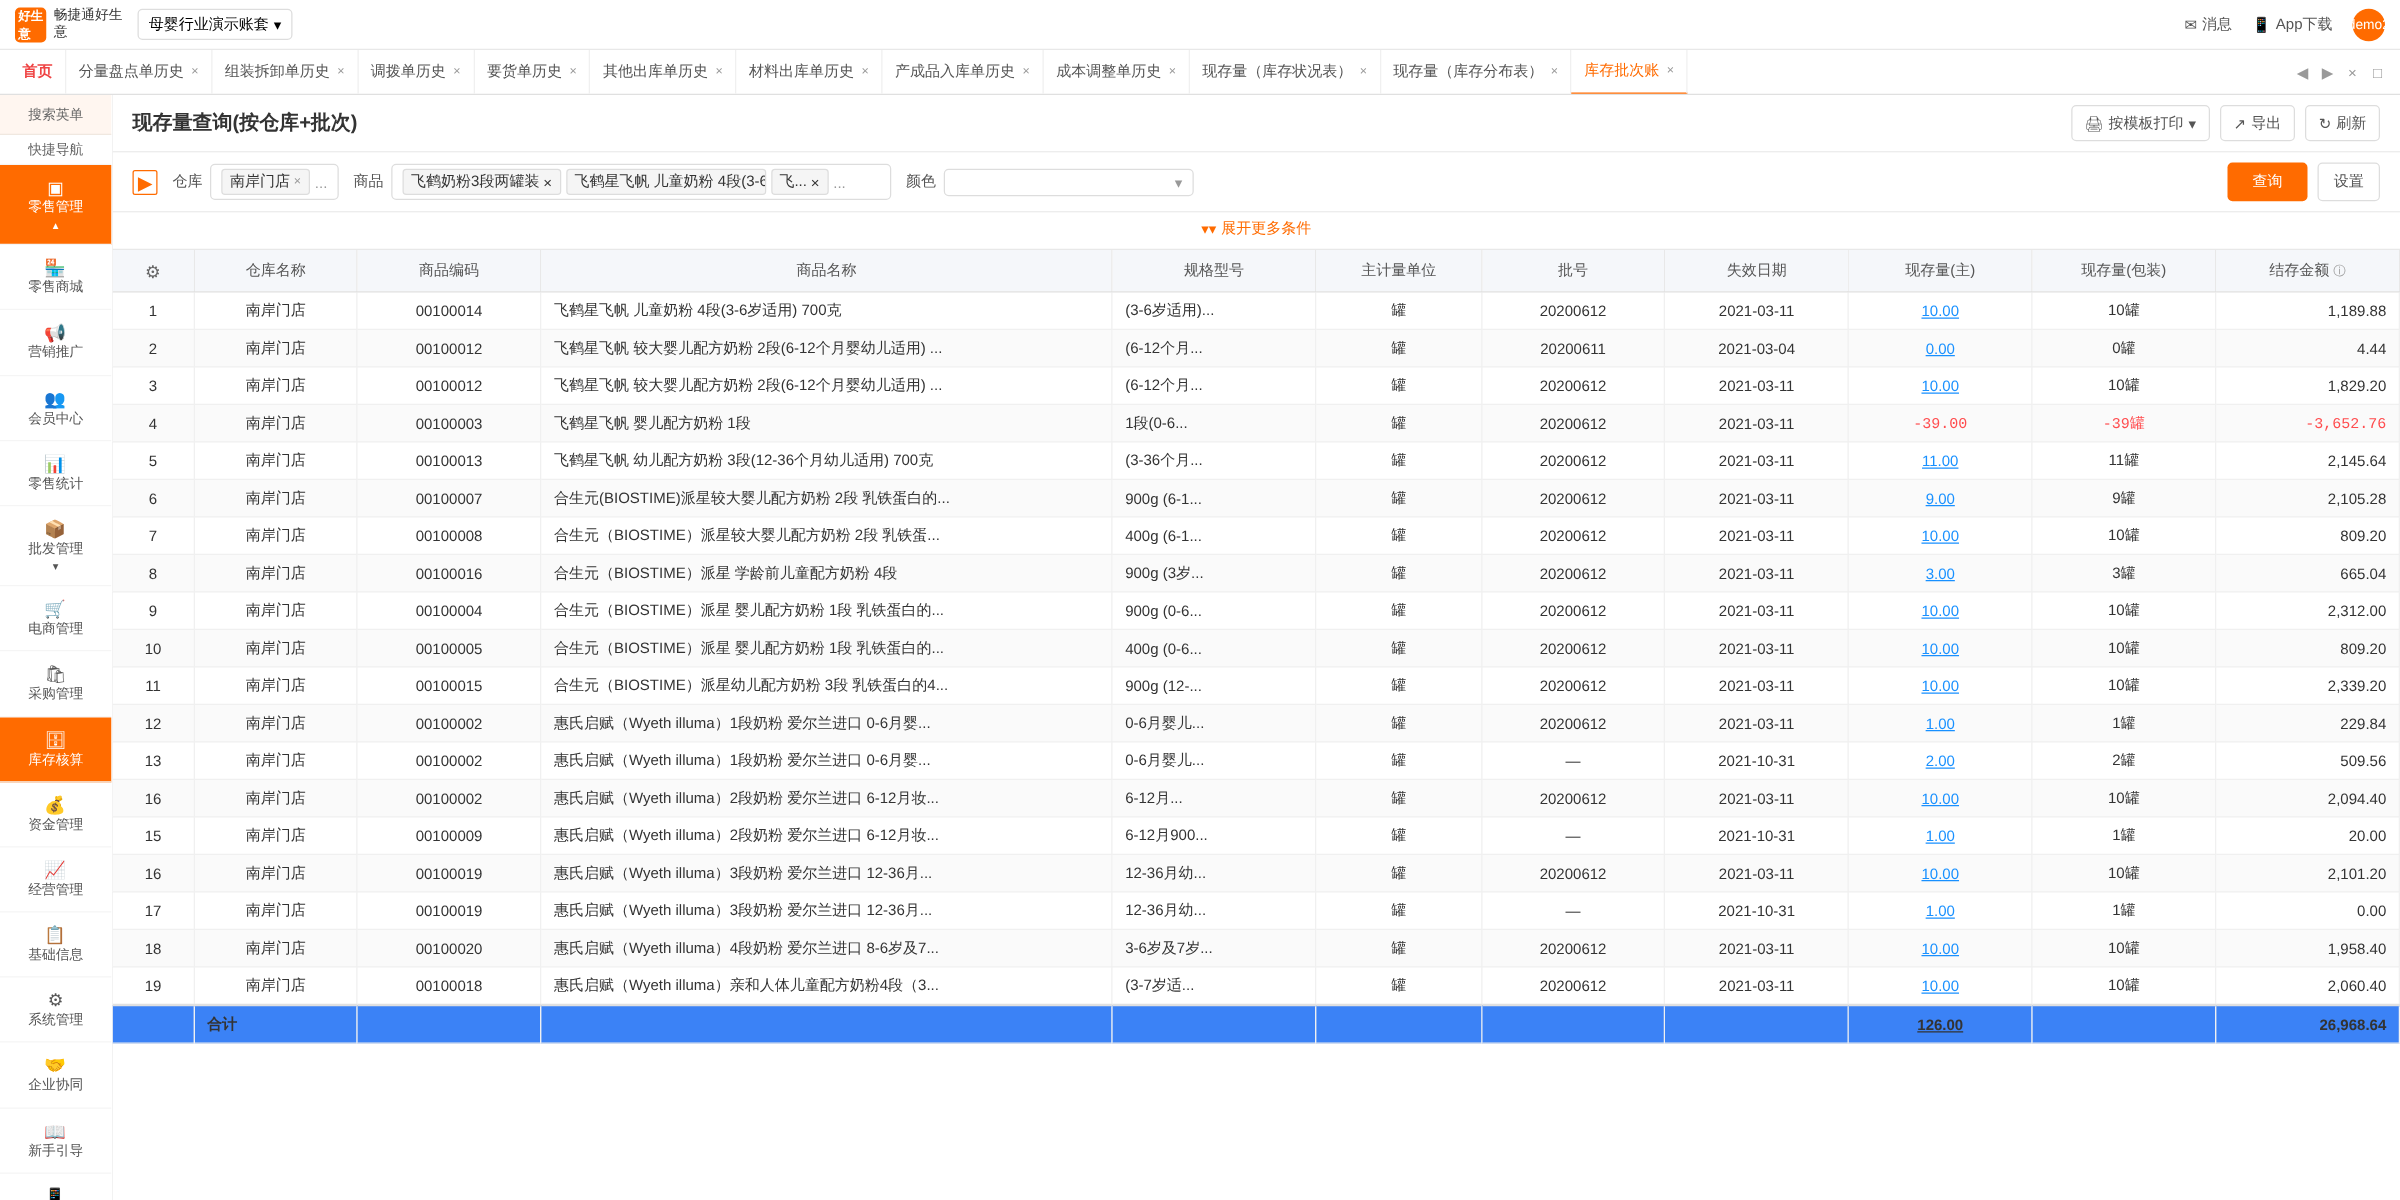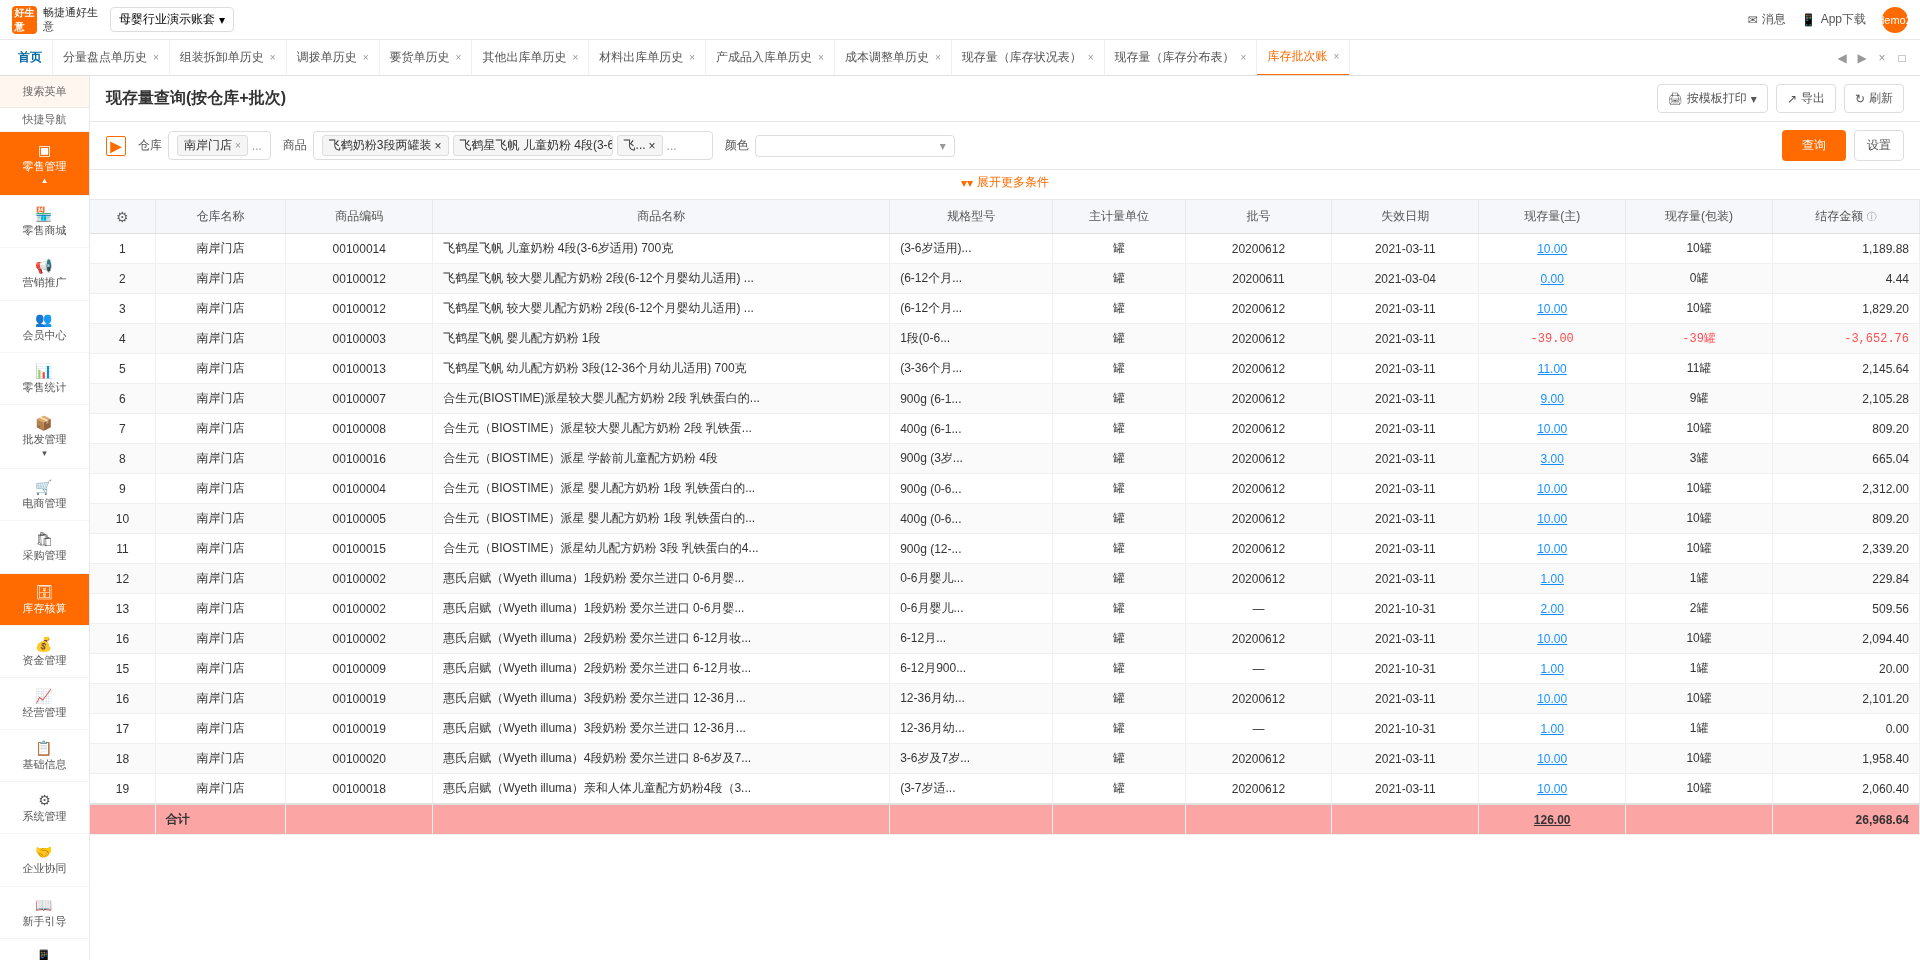--- a/index.html
+++ b/index.html
@@ -26,21 +26,21 @@
       display: flex; align-items: center; background: #fff;
       border-bottom: 1px solid #e0e0e0; padding: 0 8px; height: 36px; overflow: hidden;
     }
     .nav-tab {
       display: flex; align-items: center; gap: 4px; padding: 0 10px; height: 36px;
       color: #555; cursor: pointer; white-space: nowrap; border-right: 1px solid #f0f0f0;
       font-size: 12px; flex-shrink: 0;
     }
     .nav-tab.active { color: #ff6b00; border-bottom: 2px solid #ff6b00; }
     .nav-tab .close-x { color: #999; font-size: 10px; margin-left: 2px; }
-    .nav-tab-home { color: #0369a1; font-weight: bold; }
+    .nav-tab-home { color: #ef4444; font-weight: bold; }
     .nav-arrows { display: flex; align-items: center; margin-left: auto; }
     .nav-arrow { width: 20px; height: 20px; display: flex; align-items: center; justify-content: center; cursor: pointer; color: #999; }
 
     
     .main-layout { display: flex; height: calc(960px - 76px); }
 
     
     .sidebar {
       width: 90px; background: #fff; border-right: 1px solid #e8e8e8;
       display: flex; flex-direction: column; overflow-y: auto;
@@ -128,21 +128,21 @@
     .col-unit { width: 80px; }
     .col-batch { width: 90px; }
     .col-expire { width: 90px; }
     .col-stock-main { width: 90px; }
     .col-stock-pkg { width: 90px; }
     .col-balance { width: 90px; }
     .settings-icon { font-size: 14px; color: #666; cursor: pointer; }
     .th-info { font-size: 10px; color: #999; }
 
     
-    .table-footer { background: #fca5a5; }
+    .table-footer { background: #3b82f6; }
     .table-footer td { font-weight: bold; color: #333; border-top: 2px solid #e0e0e0; }
 
     
     .table-container::-webkit-scrollbar { width: 6px; height: 6px; }
     .table-container::-webkit-scrollbar-thumb { background: #ccc; border-radius: 3px; }
   </style>
 </head>
 <body>
 
 <div class="top-bar">

